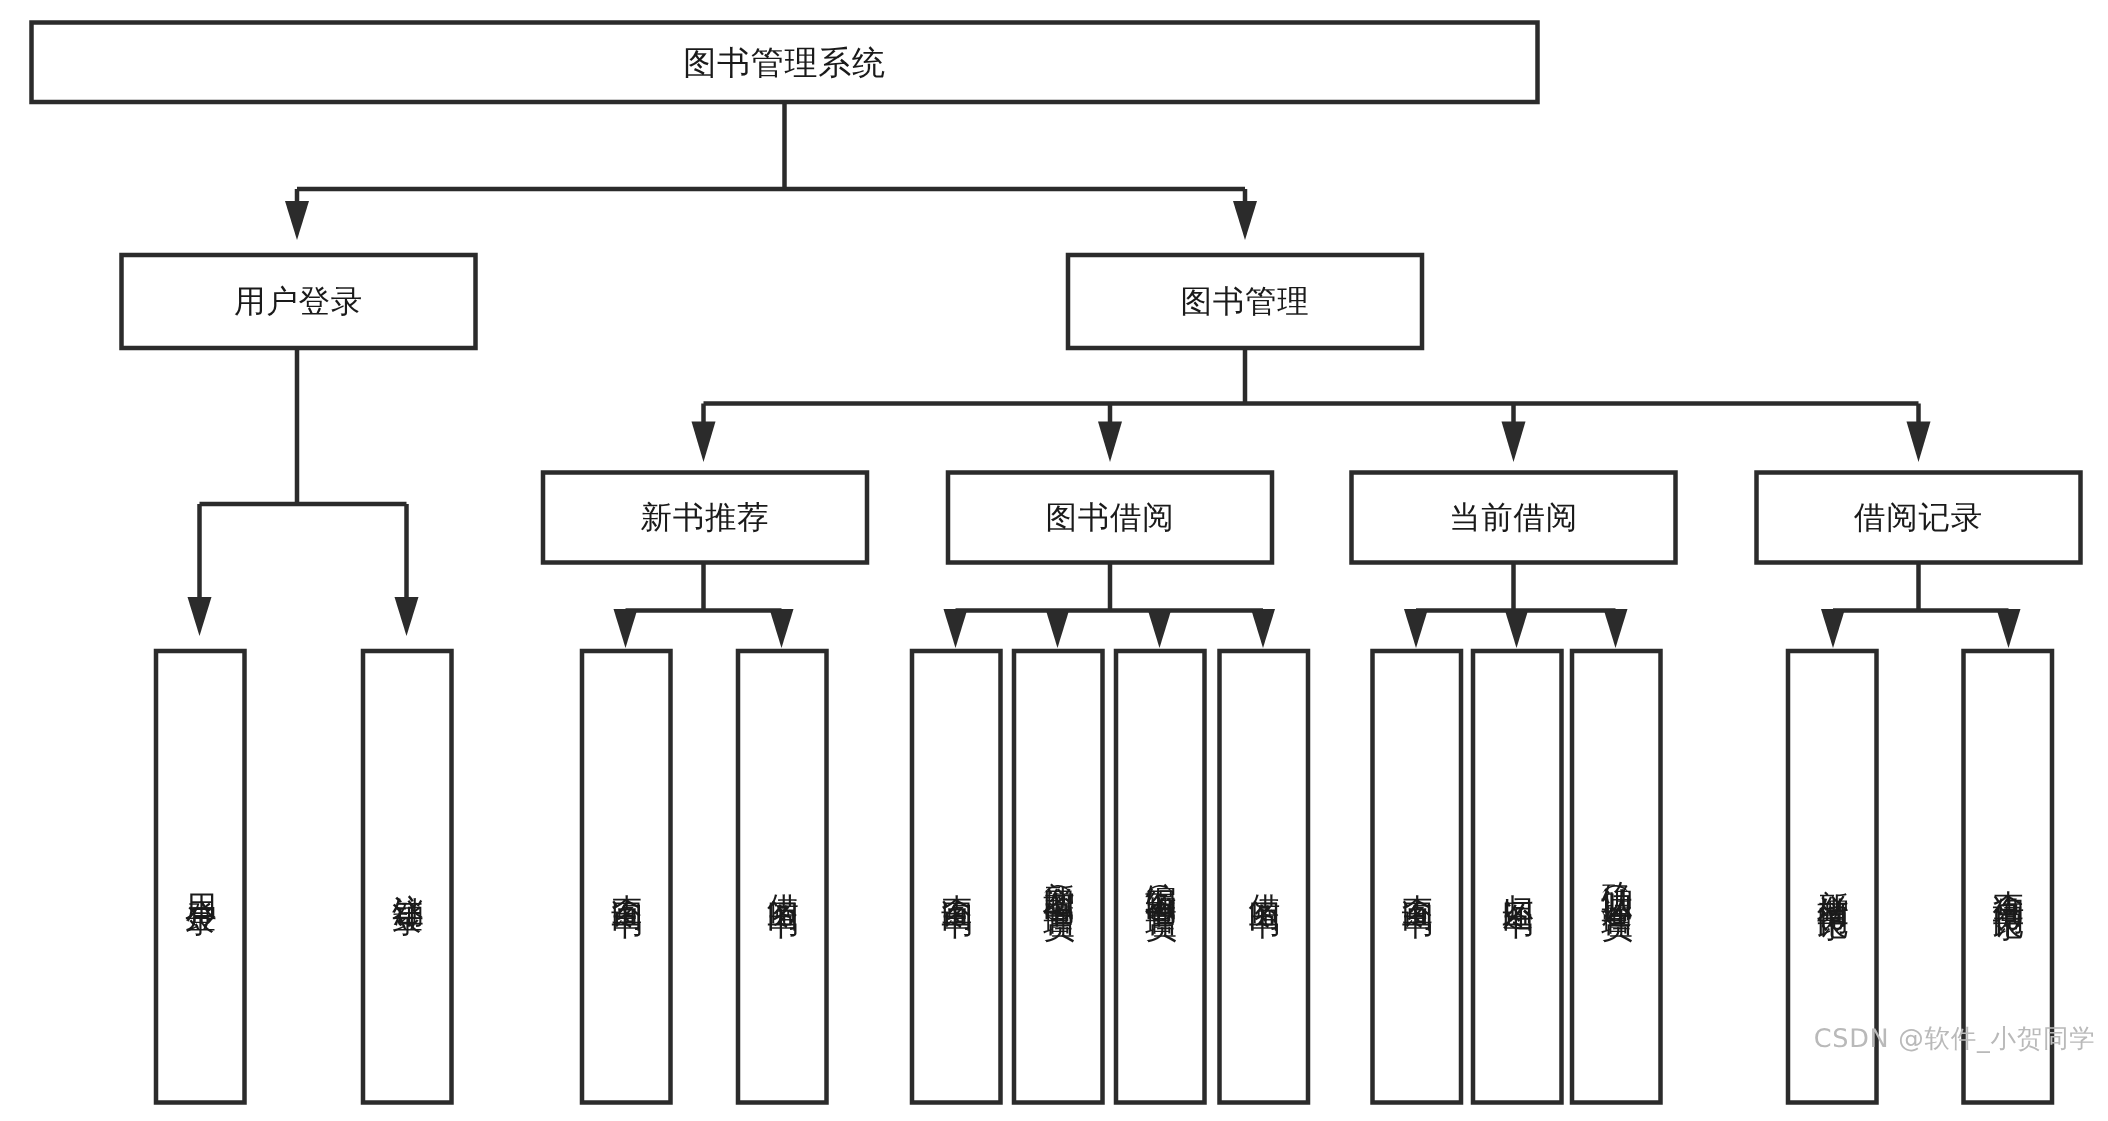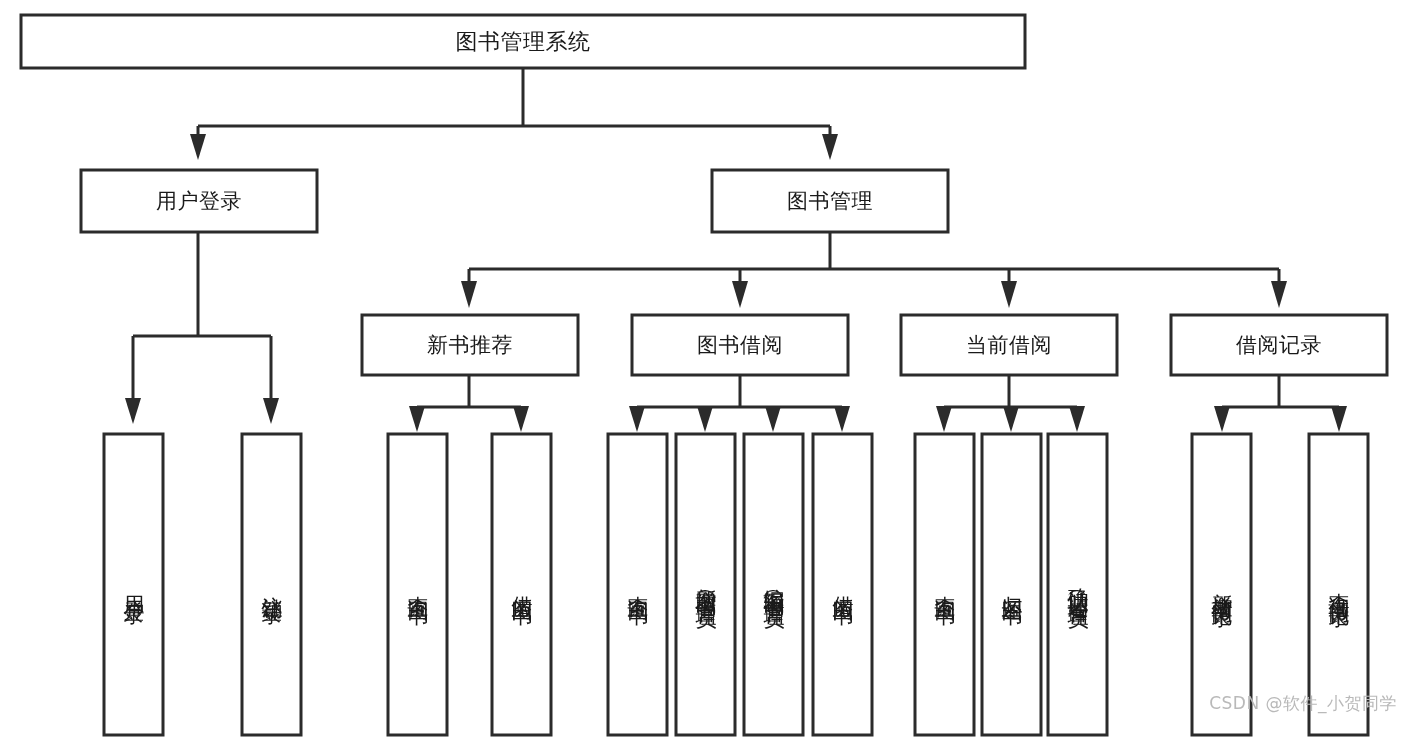--- a/index.html
+++ b/index.html
@@ -65,21 +65,21 @@
     display: flex;
     align-items: center;
     justify-content: center;
     white-space: nowrap;
     pointer-events: none;
     user-select: none;
   }
   .watermark {
     position: absolute;
     right: 8px;
-    bottom: 7px;
+    bottom: 18px;
     font-family: "DejaVu Sans", "Liberation Sans", sans-serif;
     font-size: 17px;
     color: #b9b9b9;
     white-space: nowrap;
     letter-spacing: 0.5px;
   }
 </style>
 </head>
 <body>
 

